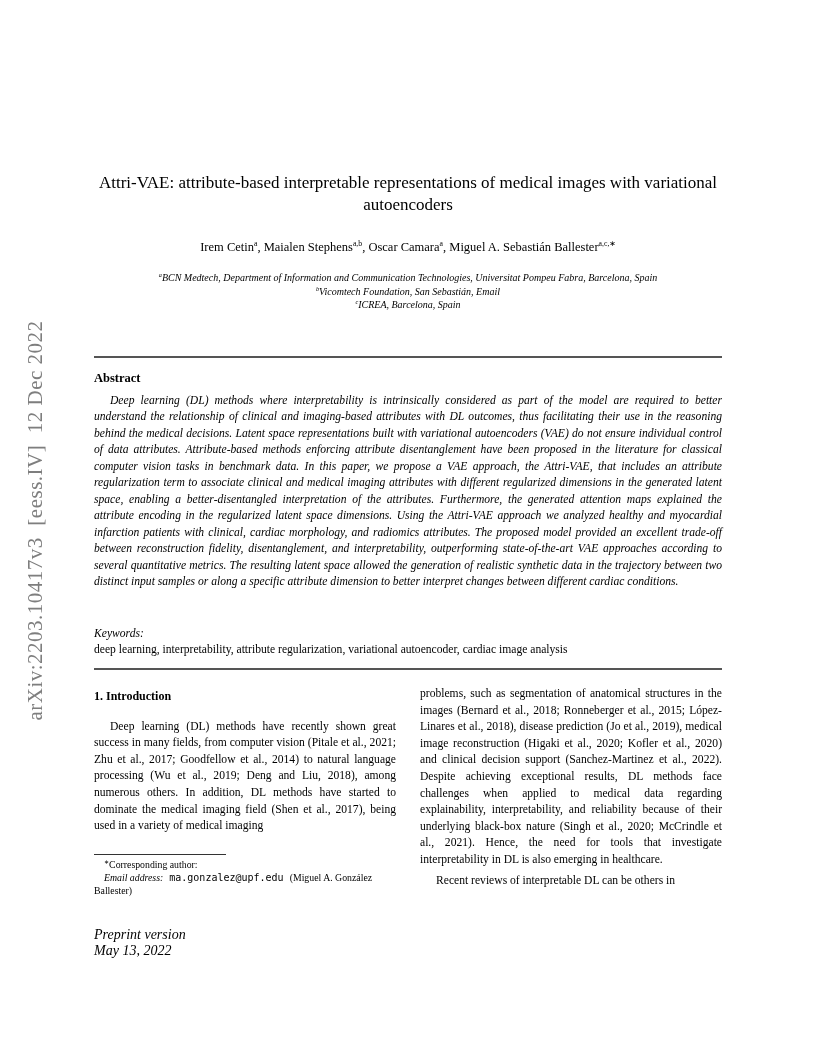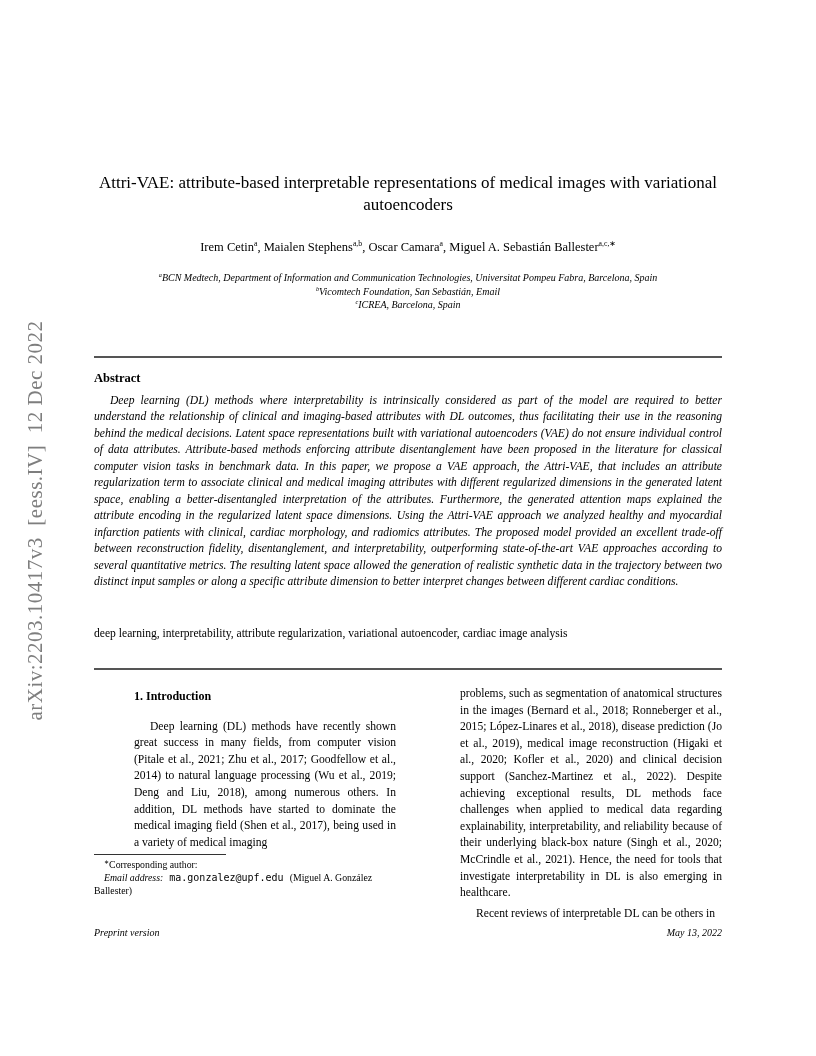--- a/index.html
+++ b/index.html
@@ -37,38 +37,38 @@
     position:absolute; left:94px; top:393px; width:628px;
     font-style:italic; font-size:11.6px; line-height:16.45px;
     text-align:justify; text-indent:16px; color:#000;
   }
   .keywords { position:absolute; left:94px; top:626px; width:628px; font-size:11.6px; line-height:16px; color:#000; }
   .keywords .kw-label { font-style:italic; }
   .columns {
     position:absolute; left:94px; top:686px; width:628px;
     display:flex; gap:24px;
   }
-  .col { width:302px; font-size:11.6px; line-height:16.6px; text-align:justify; color:#000;margin-left:40px; }
+  .col { width:302px; font-size:11.6px; line-height:16.6px; text-align:justify; color:#000; }
   .section-heading { font-weight:bold; font-size:12px; margin:2px 0 14px 0; text-align:left; }
   .para { text-indent:16px; margin:0; }
   .para.no-indent { text-indent:0; }
   .para + .para { margin-top:4px; }
   .footnote {
     position:absolute; left:94px; top:854px; width:302px;
     font-size:9.8px; line-height:13px; color:#000;
   }
   .footnote-rule { width:132px; border-top:1px solid #333; margin-bottom:3px; }
   .footnote .fn-line1 { text-indent:10px; }
   .footnote .fn-line2 { text-indent:10px; }
   .fn-email-label { font-style:italic; }
   .fn-email { font-family:"DejaVu Sans Mono", monospace; font-size:10px; }
   .footer {
     position:absolute; left:94px; top:927px; width:628px;
     display:flex; justify-content:space-between;
-    font-style:italic; font-size:10px; color:#000;
+    font-style:italic; font-size:14px; color:#000;flex-direction:column;
   }
 </style>
 </head>
 <body>
 
 <div class="page">
 
   <div class="arxiv-stamp">arXiv:2203.10417v3  [eess.IV]  12 Dec 2022</div>
 
   <div class="title">Attri-VAE: attribute-based interpretable representations of medical images with variational autoencoders</div>
@@ -82,20 +82,21 @@
     <div><sup>b</sup><span>Vicomtech Foundation, San Sebastián, Email</span></div>
     <div><sup>c</sup><span>ICREA, Barcelona, Spain</span></div>
   </div>
 
   <div class="rule rule-1"></div>
 
   <div class="abstract-heading">Abstract</div>
   <div class="abstract-body">Deep learning (DL) methods where interpretability is intrinsically considered as part of the model are required to better understand the relationship of clinical and imaging-based attributes with DL outcomes, thus facilitating their use in the reasoning behind the medical decisions. Latent space representations built with variational autoencoders (VAE) do not ensure individual control of data attributes. Attribute-based methods enforcing attribute disentanglement have been proposed in the literature for classical computer vision tasks in benchmark data. In this paper, we propose a VAE approach, the Attri-VAE, that includes an attribute regularization term to associate clinical and medical imaging attributes with different regularized dimensions in the generated latent space, enabling a better-disentangled interpretation of the attributes. Furthermore, the generated attention maps explained the attribute encoding in the regularized latent space dimensions. Using the Attri-VAE approach we analyzed healthy and myocardial infarction patients with clinical, cardiac morphology, and radiomics attributes. The proposed model provided an excellent trade-off between reconstruction fidelity, disentanglement, and interpretability, outperforming state-of-the-art VAE approaches according to several quantitative metrics. The resulting latent space allowed the generation of realistic synthetic data in the trajectory between two distinct input samples or along a specific attribute dimension to better interpret changes between different cardiac conditions.</div>
 
   <div class="keywords">
+    <div class="kw-label">Keywords:</div>
     <div>deep learning, interpretability, attribute regularization, variational autoencoder, cardiac image analysis</div>
   </div>
 
   <div class="rule rule-2"></div>
 
   <div class="columns">
     <div class="col">
       <div class="section-heading">1.  Introduction</div>
       <p class="para">Deep learning (DL) methods have recently shown great success in many fields, from computer vision (Pitale et al., 2021; Zhu et al., 2017; Goodfellow et al., 2014) to natural language processing (Wu et al., 2019; Deng and Liu, 2018), among numerous others. In addition, DL methods have started to dominate the medical imaging field (Shen et al., 2017), being used in a variety of medical imaging</p>
     </div>

